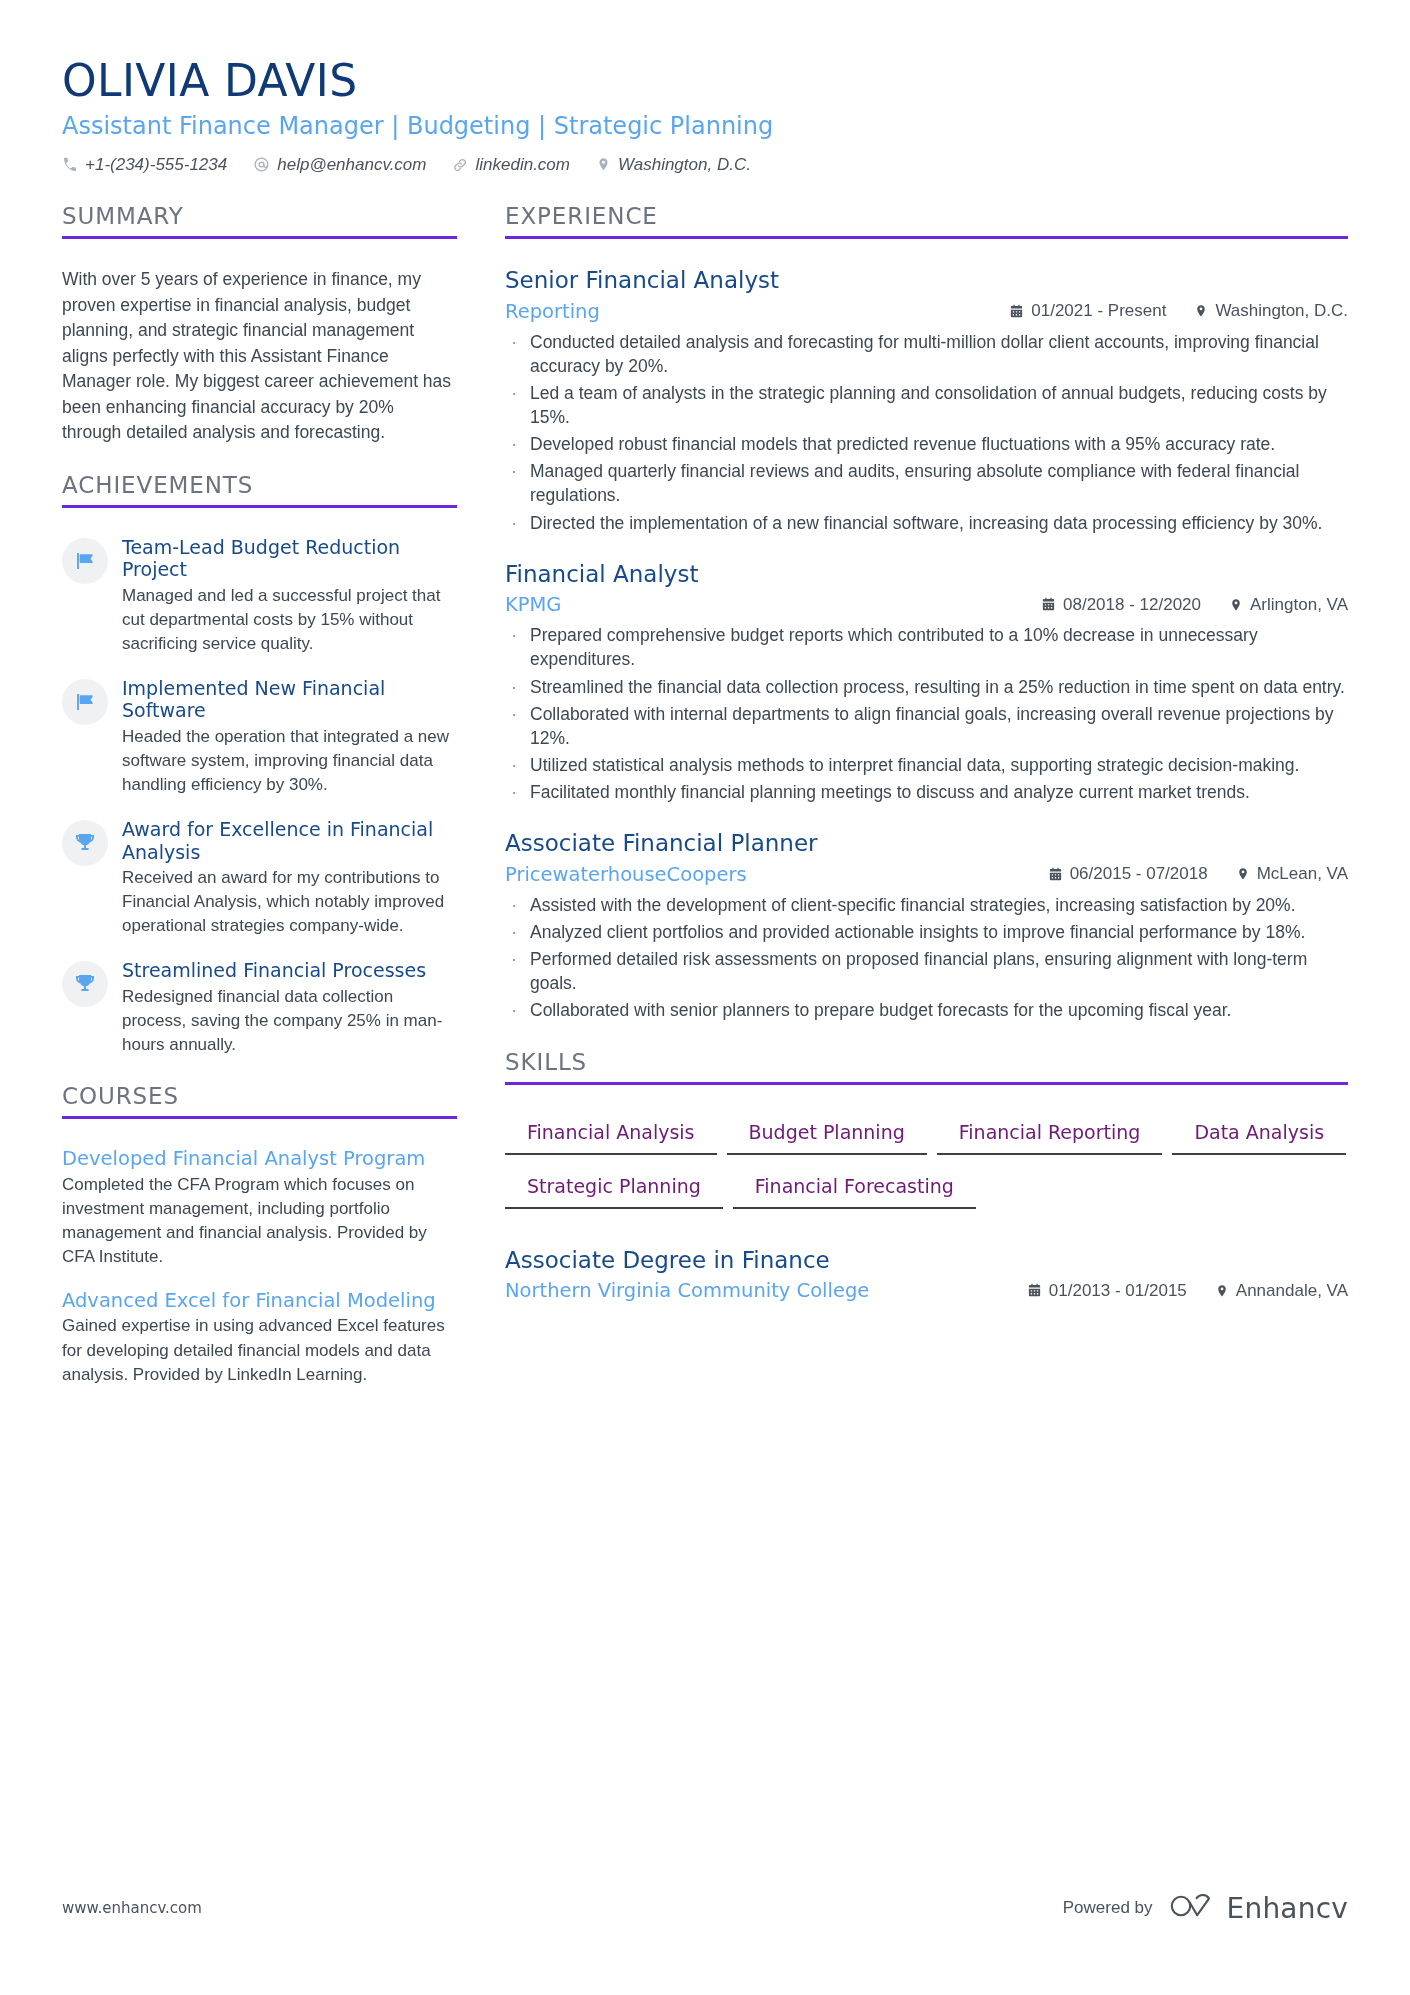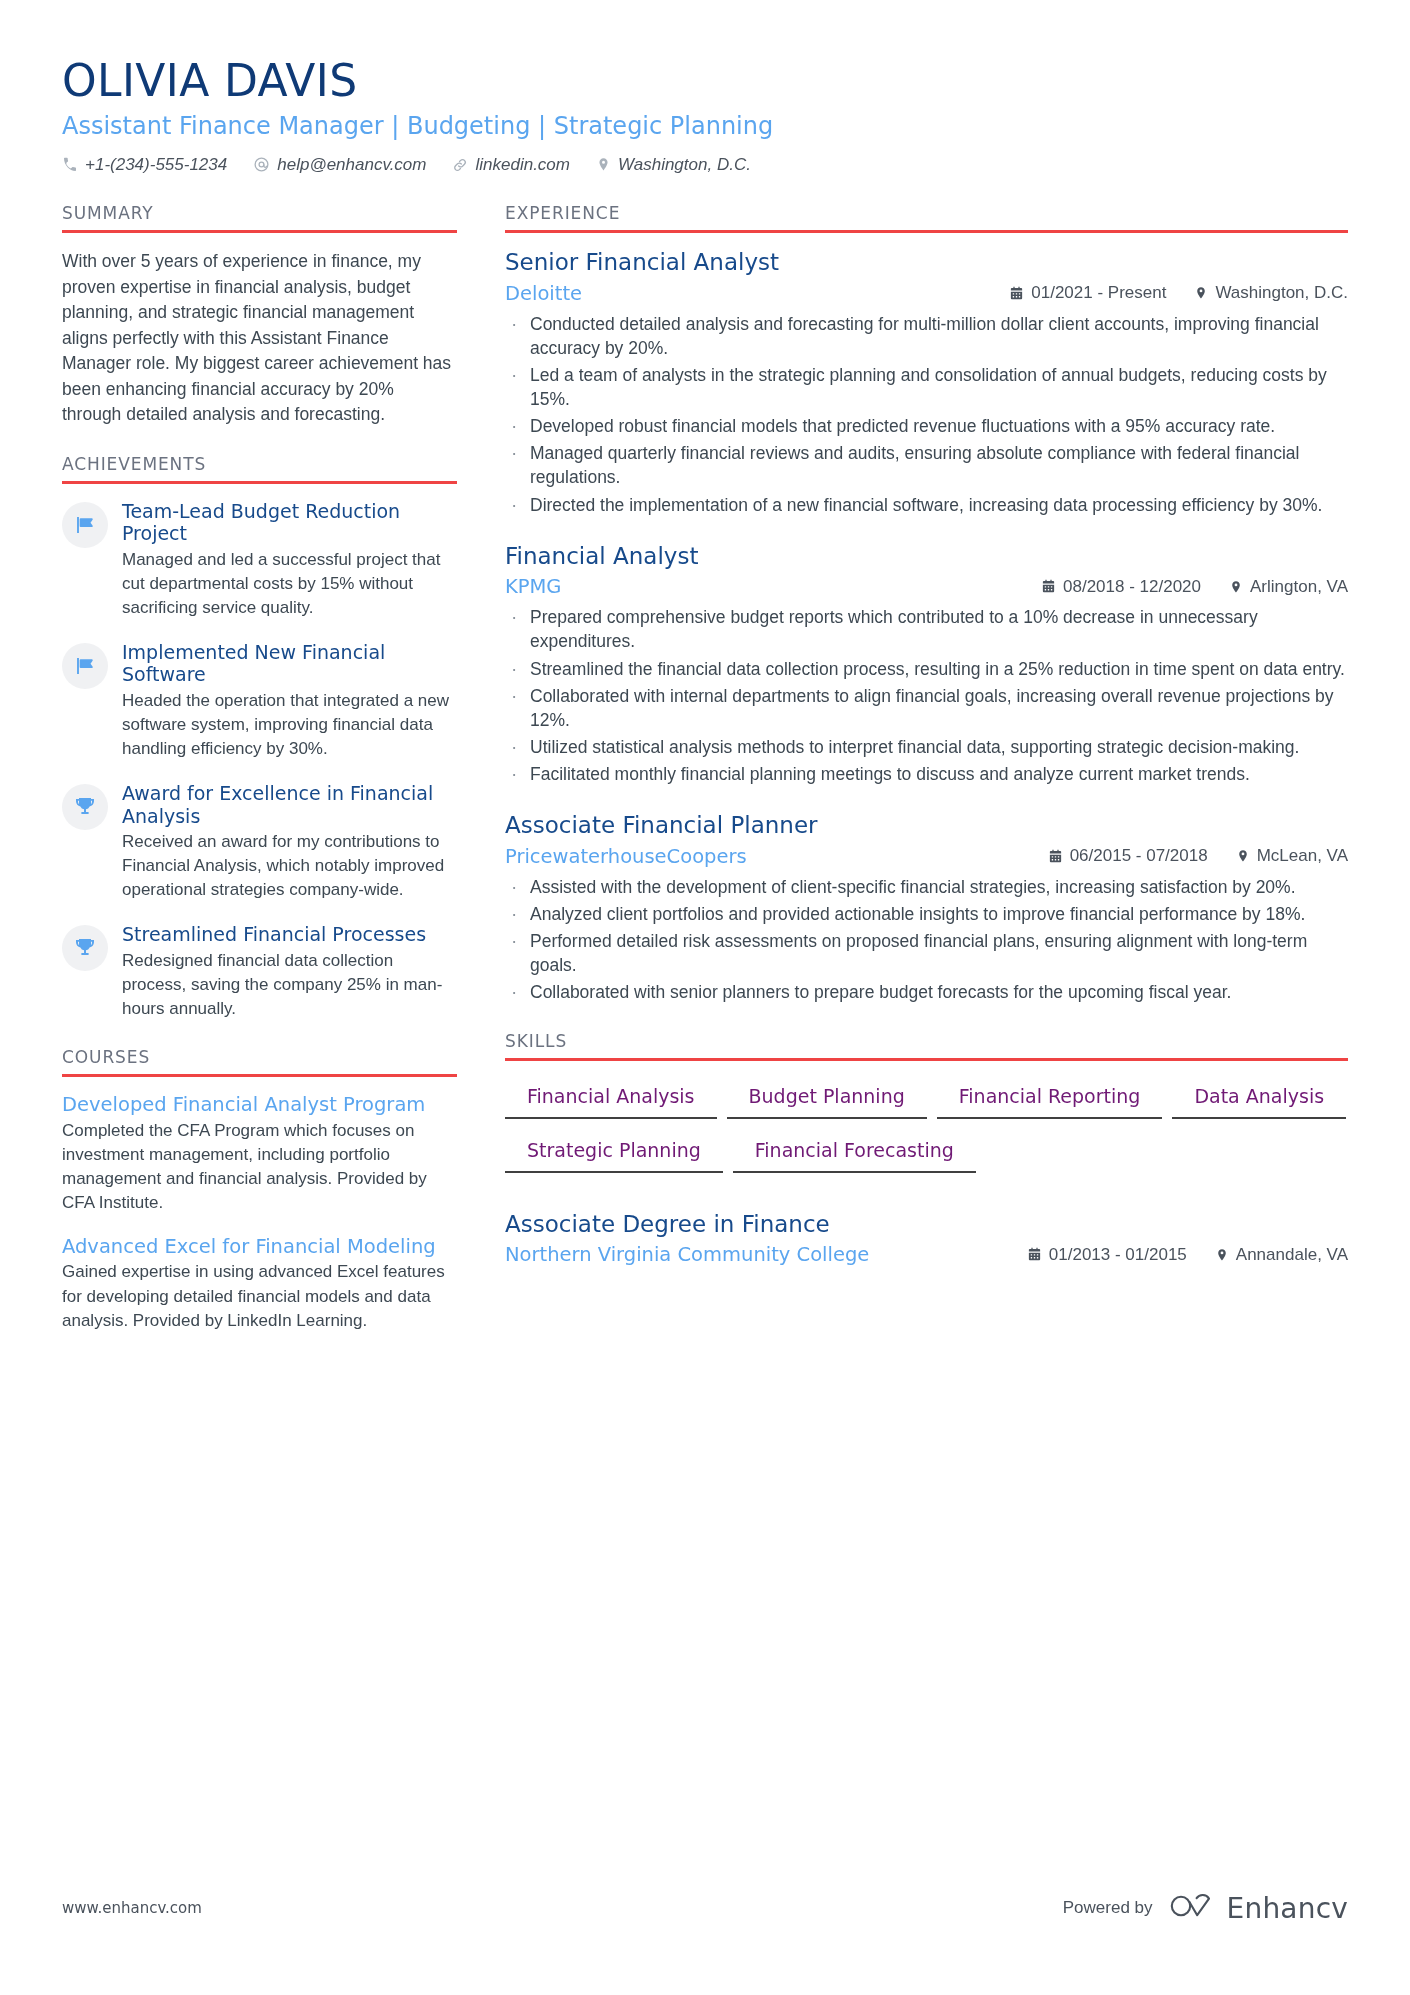--- a/index.html
+++ b/index.html
@@ -64,27 +64,27 @@
     align-items: flex-start;
     gap: 48px;
   }
   .col-left { width: 395px; flex: 0 0 395px; }
   .col-right { flex: 1 1 auto; }
 
   
   .section { margin-bottom: 26px; }
   .sec-head {
     font-family: "DejaVu Sans", sans-serif;
-    font-size: 17px;
+    font-size: 23px;
     letter-spacing: 0.9px;
     color: #6b7280;
     font-weight: 400;
     padding-bottom: 7px;
-    border-bottom: 3px solid #ef4444;
-    margin-bottom: 16px;
+    border-bottom: 3px solid #6d28d9;
+    margin-bottom: 28px;
   }
 
   
   .summary-text {
     font-size: 17.5px;
     line-height: 1.46;
     color: #3d4852;
   }
 
   
@@ -377,21 +377,21 @@
     </div>
 
     <div class="col-right">
 
       <div class="section">
         <div class="sec-head">EXPERIENCE</div>
 
         <div class="job">
           <div class="job-title">Senior Financial Analyst</div>
           <div class="job-meta">
-            <div class="job-company">Deloitte</div>
+            <div class="job-company">Reporting</div>
             <div class="meta-right">
               <div class="meta-chip">
                 <span class="meta-ic">
                   <svg width="15" height="15" viewBox="0 0 24 24" fill="currentColor">
                       <path d="M7 1v2H4.5A1.5 1.5 0 0 0 3 4.5V7h18V4.5A1.5 1.5 0 0 0 19.5 3H17V1h-2v2H9V1H7zM3 9v10.5A1.5 1.5 0 0 0 4.5 21h15a1.5 1.5 0 0 0 1.5-1.5V9H3zm3 2.5h2.2v2.2H6v-2.2zm4.9 0h2.2v2.2h-2.2v-2.2zm4.9 0H18v2.2h-2.2v-2.2zM6 16h2.2v2.2H6V16zm4.9 0h2.2v2.2h-2.2V16zm4.9 0H18v2.2h-2.2V16z"></path>
                     </svg>
                 </span>
                 <span>01/2021 - Present</span>
               </div>
               <div class="meta-chip">

